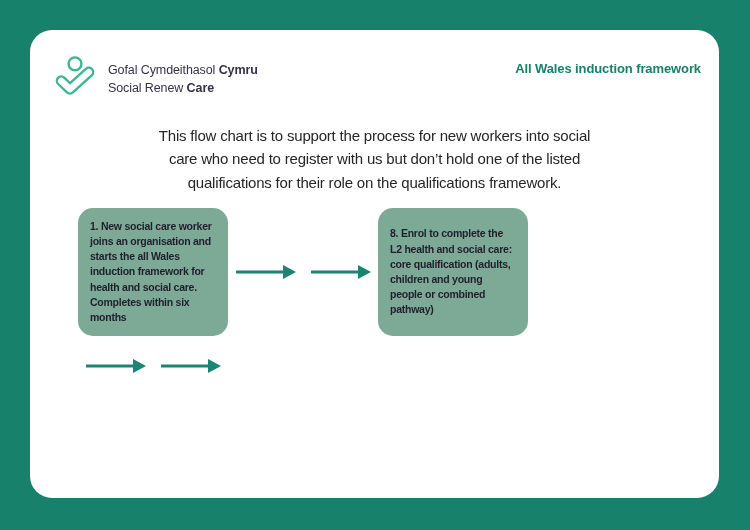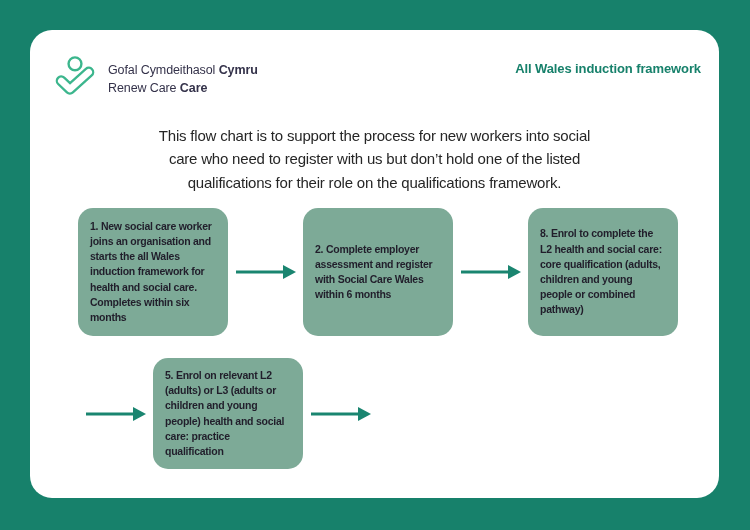--- a/index.html
+++ b/index.html
@@ -118,56 +118,54 @@
   <div class="card">
 
     <div class="logo-row">
       <svg class="logo-mark" viewBox="0 0 50 52" aria-hidden="true">
         <circle cx="25" cy="9.5" r="7" fill="none" stroke="var(--logo-green, #3cb68d)" stroke-width="2.6"></circle>
         <path d="M10 28 L19.5 37 L40 18.5" fill="none" stroke="var(--logo-green, #3cb68d)" stroke-width="12" stroke-linecap="round" stroke-linejoin="round"></path>
         <path d="M10 28 L19.5 37 L40 18.5" fill="none" stroke="#ffffff" stroke-width="7" stroke-linecap="round" stroke-linejoin="round"></path>
       </svg>
       <div class="logo-text">
         <div><span>Gofal Cymdeithasol </span><b>Cymru</b></div>
-        <div><span>Renew Care </span><b>Care</b></div>
+        <div><span>Social Renew </span><b>Care</b></div>
       </div>
     </div>
 
     <div class="doc-header">
       <div class="doc-title">All Wales induction framework</div>
     </div>
 
     <p class="intro">This flow chart is to support the process for new workers into social care who need to register with us but don’t hold one of the listed qualifications for their role on the qualifications framework.</p>
 
     <div class="flow-row row-1">
       <div class="flow-box">1. New social care worker joins an organisation and starts the all Wales induction framework for health and social care. Completes within six months</div>
       <div class="flow-arrow">
         <svg width="60" height="16" viewBox="0 0 60 16" aria-hidden="true">
           <line x1="0" y1="8" x2="49" y2="8" stroke="currentColor" stroke-width="3"></line>
           <path d="M47 1 L60 8 L47 15 Z" fill="currentColor"></path>
         </svg>
       </div>
-      <div class="flow-box">2. Complete employer assessment and register with Social Care Wales within 6 months</div>
       <div class="flow-arrow">
         <svg width="60" height="16" viewBox="0 0 60 16" aria-hidden="true">
           <line x1="0" y1="8" x2="49" y2="8" stroke="currentColor" stroke-width="3"></line>
           <path d="M47 1 L60 8 L47 15 Z" fill="currentColor"></path>
         </svg>
       </div>
       <div class="flow-box">8. Enrol to complete the L2 health and social care: core qualification (adults, children and young people or combined pathway)</div>
     </div>
 
     <div class="flow-row row-2">
       <div class="flow-arrow">
         <svg width="60" height="16" viewBox="0 0 60 16" aria-hidden="true">
           <line x1="0" y1="8" x2="49" y2="8" stroke="currentColor" stroke-width="3"></line>
           <path d="M47 1 L60 8 L47 15 Z" fill="currentColor"></path>
         </svg>
       </div>
-      <div class="flow-box">5. Enrol on relevant L2 (adults) or L3 (adults or children and young people) health and social care: practice qualification</div>
       <div class="flow-arrow">
         <svg width="60" height="16" viewBox="0 0 60 16" aria-hidden="true">
           <line x1="0" y1="8" x2="49" y2="8" stroke="currentColor" stroke-width="3"></line>
           <path d="M47 1 L60 8 L47 15 Z" fill="currentColor"></path>
         </svg>
       </div>
     </div>
 
   </div>
 </div>

